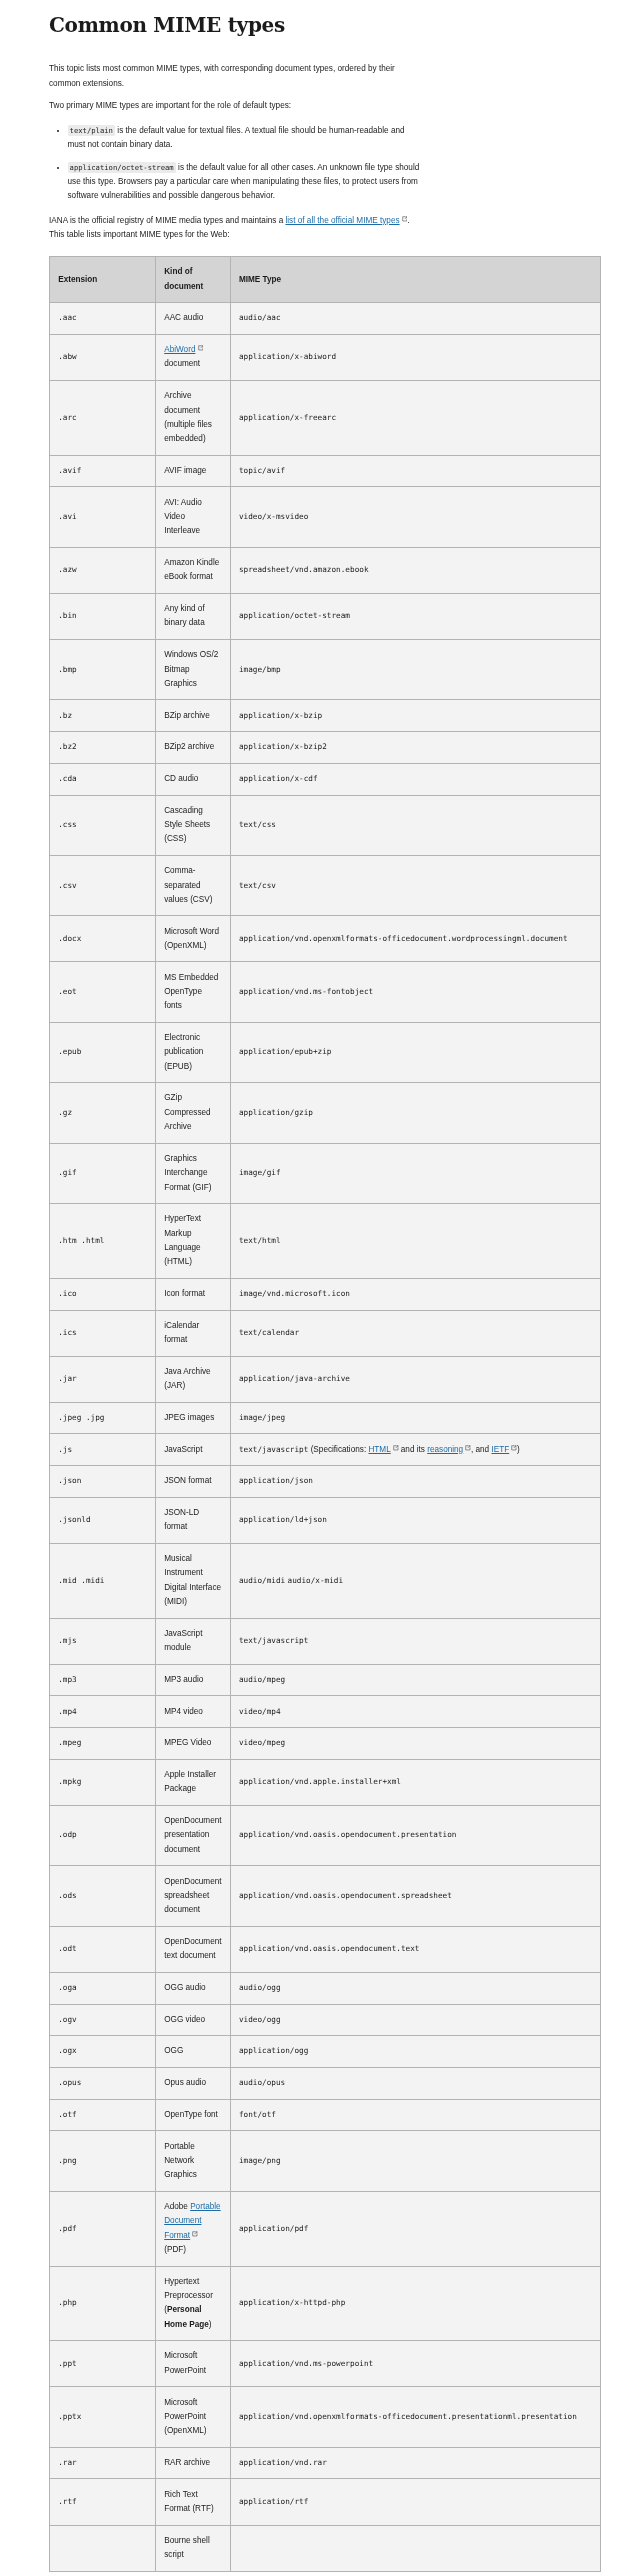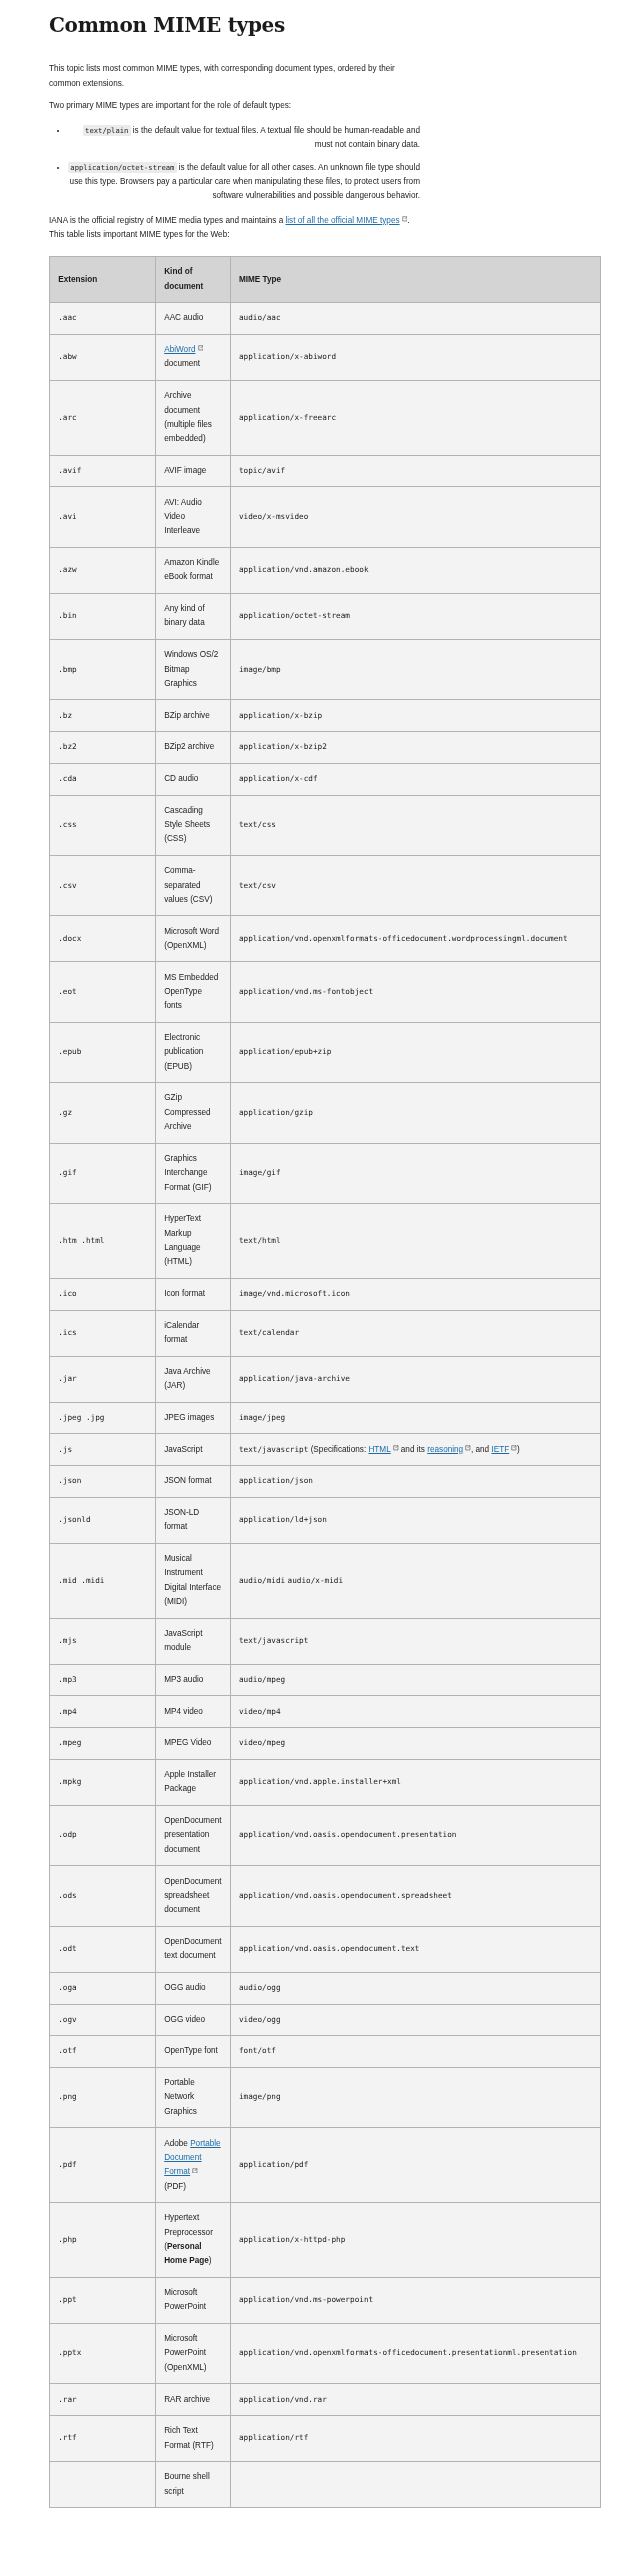--- a/index.html
+++ b/index.html
@@ -24,21 +24,21 @@
     font-family:"DejaVu Serif",serif;
     font-size:20px;
     line-height:1.2;
     font-weight:700;
     letter-spacing:-0.3px;
     margin:5.2px 0 13.4px 0;
   }
   .prose{max-width:371px;margin-top:25px;}
   .prose p{margin:8.2px 0;}
   .prose ul{margin:10.3px 0;padding-left:18.5px;}
-  .prose li{margin:0 0 8.2px 0;text-align:right;}
+  .prose li{margin:0 0 8.2px 0;}
   code{
     font-family:"DejaVu Sans Mono",monospace;
     font-size:0.88em;
   }
   .prose code{
     background:var(--code-bg);
     border-radius:1.5px;
     padding:1px 2.1px;
   }
   a{color:var(--link);text-decoration:underline;cursor:pointer;}
@@ -125,21 +125,21 @@
           <td><code>topic/avif</code></td>
         </tr>
         <tr>
           <td class="ext"><code>.avi</code></td>
           <td>AVI: Audio Video Interleave</td>
           <td><code>video/x-msvideo</code></td>
         </tr>
         <tr>
           <td class="ext"><code>.azw</code></td>
           <td>Amazon Kindle eBook format</td>
-          <td><code>application/vnd.amazon.ebook</code></td>
+          <td><code>spreadsheet/vnd.amazon.ebook</code></td>
         </tr>
         <tr>
           <td class="ext"><code>.bin</code></td>
           <td>Any kind of binary data</td>
           <td><code>application/octet-stream</code></td>
         </tr>
         <tr>
           <td class="ext"><code>.bmp</code></td>
           <td>Windows OS/2 Bitmap Graphics</td>
           <td><code>image/bmp</code></td>
@@ -295,20 +295,30 @@
           <td class="ext"><code>.oga</code></td>
           <td>OGG audio</td>
           <td><code>audio/ogg</code></td>
         </tr>
         <tr>
           <td class="ext"><code>.ogv</code></td>
           <td>OGG video</td>
           <td><code>video/ogg</code></td>
         </tr>
         <tr>
+          <td class="ext"><code>.ogx</code></td>
+          <td>OGG</td>
+          <td><code>application/ogg</code></td>
+        </tr>
+        <tr>
+          <td class="ext"><code>.opus</code></td>
+          <td>Opus audio</td>
+          <td><code>audio/opus</code></td>
+        </tr>
+        <tr>
           <td class="ext"><code>.otf</code></td>
           <td>OpenType font</td>
           <td><code>font/otf</code></td>
         </tr>
         <tr>
           <td class="ext"><code>.png</code></td>
           <td>Portable Network Graphics</td>
           <td><code>image/png</code></td>
         </tr>
         <tr>

